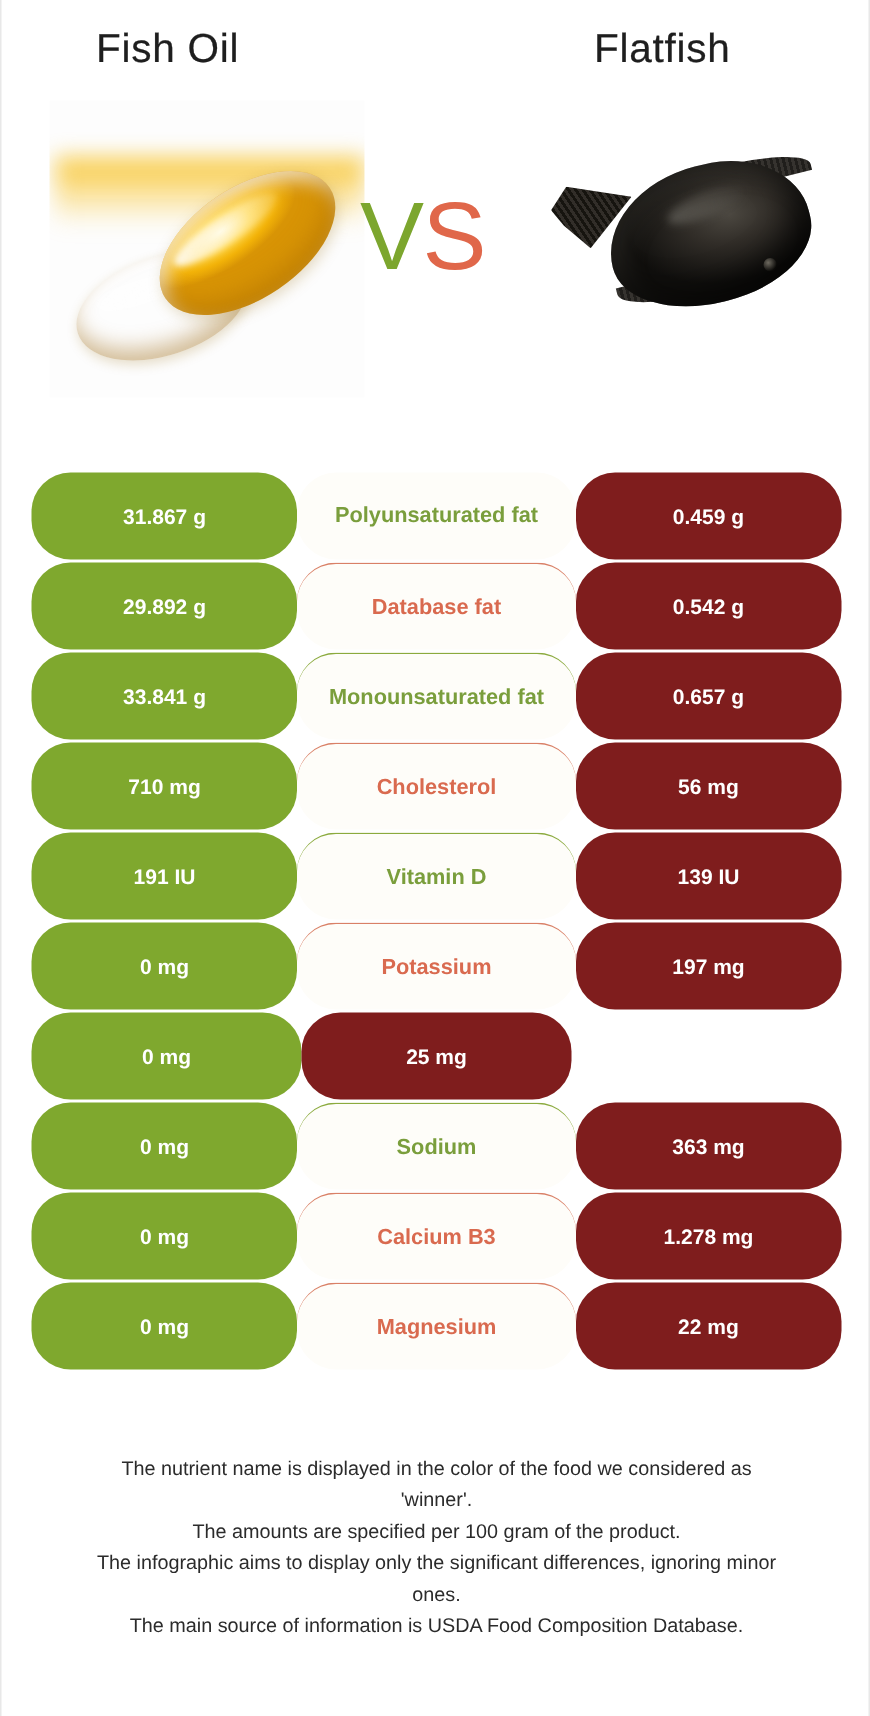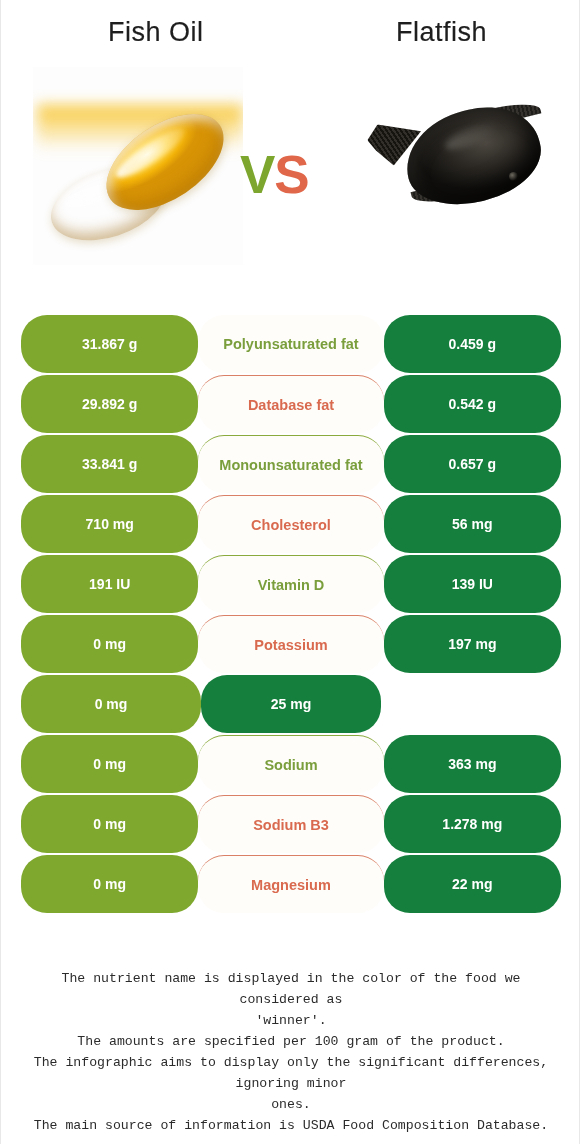--- a/index.html
+++ b/index.html
@@ -35,21 +35,21 @@
     position: absolute;
     top: 17px;
     font-family: "Liberation Sans", sans-serif;
     font-weight: 300;
     font-size: 27px;
     letter-spacing: 0.5px;
     color: #1e1e1e;
     white-space: nowrap;
     -webkit-text-stroke: 0.15px #1e1e1e;
   }
-  .title-left  { left: 63px; margin-left: 44px; }
+  .title-left  { left: 63px; }
   .title-right { left: 395px; }
 
   
   .hero {
     position: relative;
     height: 228px;
     width: 100%;
   }
 
   .pill-photo {
@@ -137,26 +137,25 @@
     background: linear-gradient(120deg, rgba(255,255,255,0.85), rgba(255,255,255,0.1));
     filter: blur(2px);
   }
 
   
   .vs {
     position: absolute;
     left: 239px;
     top: 63px;
     font-family: "Liberation Sans", sans-serif;
-    font-weight: 700;
-    font-size: 53px;
+    font-weight: 400;
+    font-size: 64px;
     line-height: 1;
     letter-spacing: -1px;
     user-select: none;
-    margin-top: 23px;
   }
   .vs .v { color: #7CA62E; }
   .vs .s { color: #E0674A; }
 
   
   .fish-photo {
     position: absolute;
     left: 356px;
     top: 26px;
     width: 192px;
@@ -258,21 +257,21 @@
     white-space: nowrap;
     border-radius: 26px;
   }
   .cell-left {
     width: 180px;
     background: #7FA82E;
     color: #ffffff;
   }
   .cell-right {
     width: 180px;
-    background: #15803d;
+    background: #7f1d1d;
     color: #ffffff;
   }
   .cell-mid {
     width: 188px;
     background: #FEFDF9;
     font-size: 14.5px;
     box-sizing: border-box;
   }
   .cell-mid.green { color: #7A9E3C; border-top: 1px solid #8BAA3E; }
   .cell-mid.red   { color: #D96A4F; border-top: 1px solid #D98067; }
@@ -281,21 +280,21 @@
   
   .footer {
     position: absolute;
     left: 30px;
     top: 968px;
     width: 520px;
     text-align: center;
     font-size: 13.2px;
     line-height: 21px;
     color: #2b2b2b;
-    font-family: Liberation Mono, monospace;
+    font-family: Liberation Sans, sans-serif;
   }
   .footer div { margin: 0; }
 </style>
 </head>
 <body>
 
 <div class="page">
 
   <div class="header">
     <div class="title title-left">Fish Oil</div>
@@ -359,21 +358,21 @@
         <div class="cell cell-left">0 mg</div>
         <div class="cell cell-right">25 mg</div>
       </div>
       <div class="row">
         <div class="cell cell-left">0 mg</div>
         <div class="cell cell-mid green">Sodium</div>
         <div class="cell cell-right">363 mg</div>
       </div>
       <div class="row">
         <div class="cell cell-left">0 mg</div>
-        <div class="cell cell-mid red">Sodium B3</div>
+        <div class="cell cell-mid red">Calcium B3</div>
         <div class="cell cell-right">1.278 mg</div>
       </div>
       <div class="row">
         <div class="cell cell-left">0 mg</div>
         <div class="cell cell-mid red">Magnesium</div>
         <div class="cell cell-right">22 mg</div>
       </div>
     </div>
 
   <div class="footer" id="footer-root">

